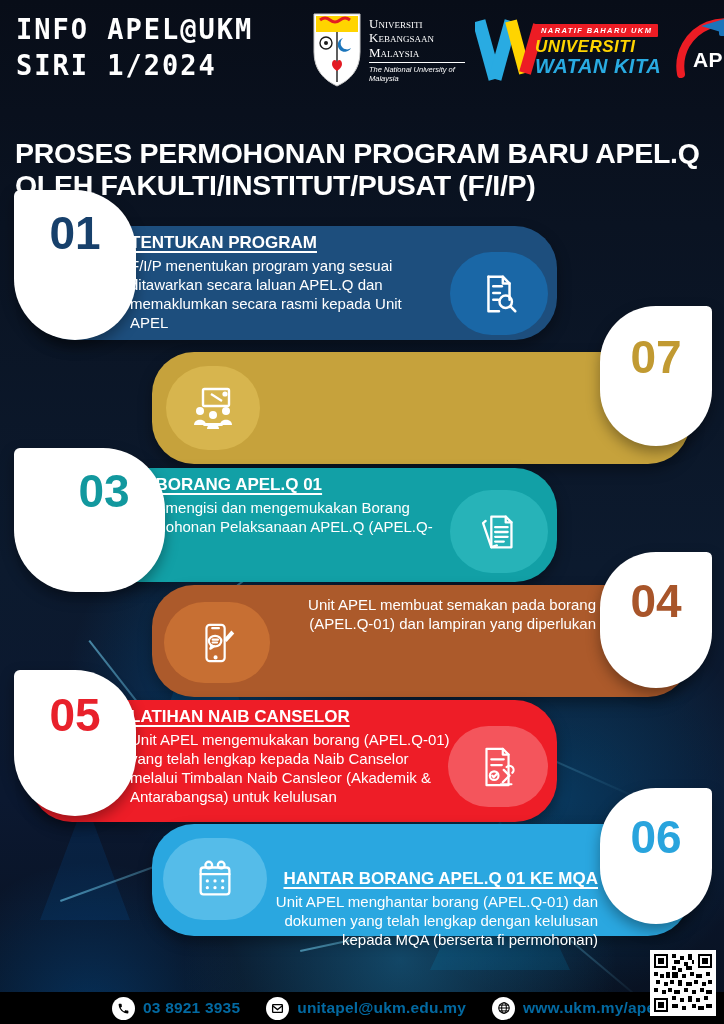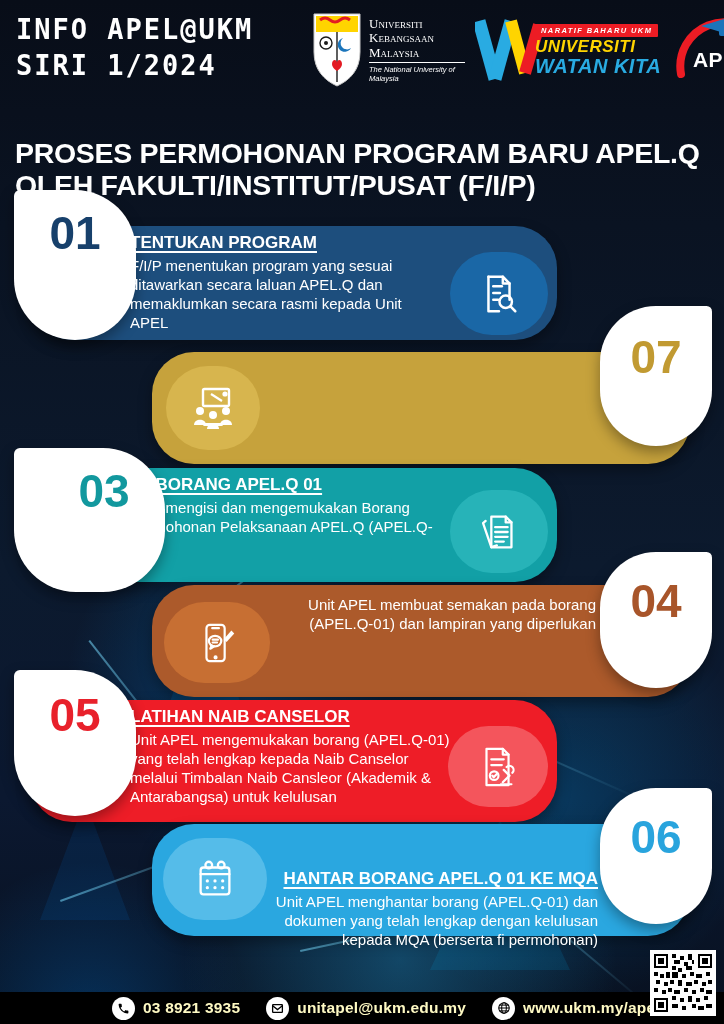--- a/index.html
+++ b/index.html
@@ -90,21 +90,21 @@
   .s6-blob{left:600px;top:788px;width:112px;height:110px;padding-top:26px;}
   .s6-num{color:#29a4dd;}
   .s6-content{left:258px;top:828px;width:340px;margin-top:40px;}
   .s6-icon{left:163px;top:838px;width:104px;height:82px;background:#55bce9;}
 
   
   .footer{position:absolute;left:0;top:992px;width:724px;height:32px;background:#000;
     display:flex;align-items:center;justify-content:flex-start;padding-left:112px;box-sizing:border-box;gap:26px;z-index:5;}
   .f-item{display:flex;align-items:center;gap:8px;}
   .f-ic{width:23px;height:23px;border-radius:50%;background:#fff;display:flex;align-items:center;justify-content:center;}
-  .f-label{font-size:15.5px;font-weight:bold;color:#fef9c3;letter-spacing:.2px;}
+  .f-label{font-size:15.5px;font-weight:bold;color:#0369a1;letter-spacing:.2px;}
   .qr{position:absolute;left:650px;top:950px;width:66px;height:66px;background:#fff;padding:4px;box-sizing:border-box;z-index:6;}
 </style>
 </head>
 <body>
 
 <div class="poster">
 
   <div class="bg-glow g1"></div>
   <div class="bg-glow g2"></div>
   <div class="bg-glow g3"></div>

